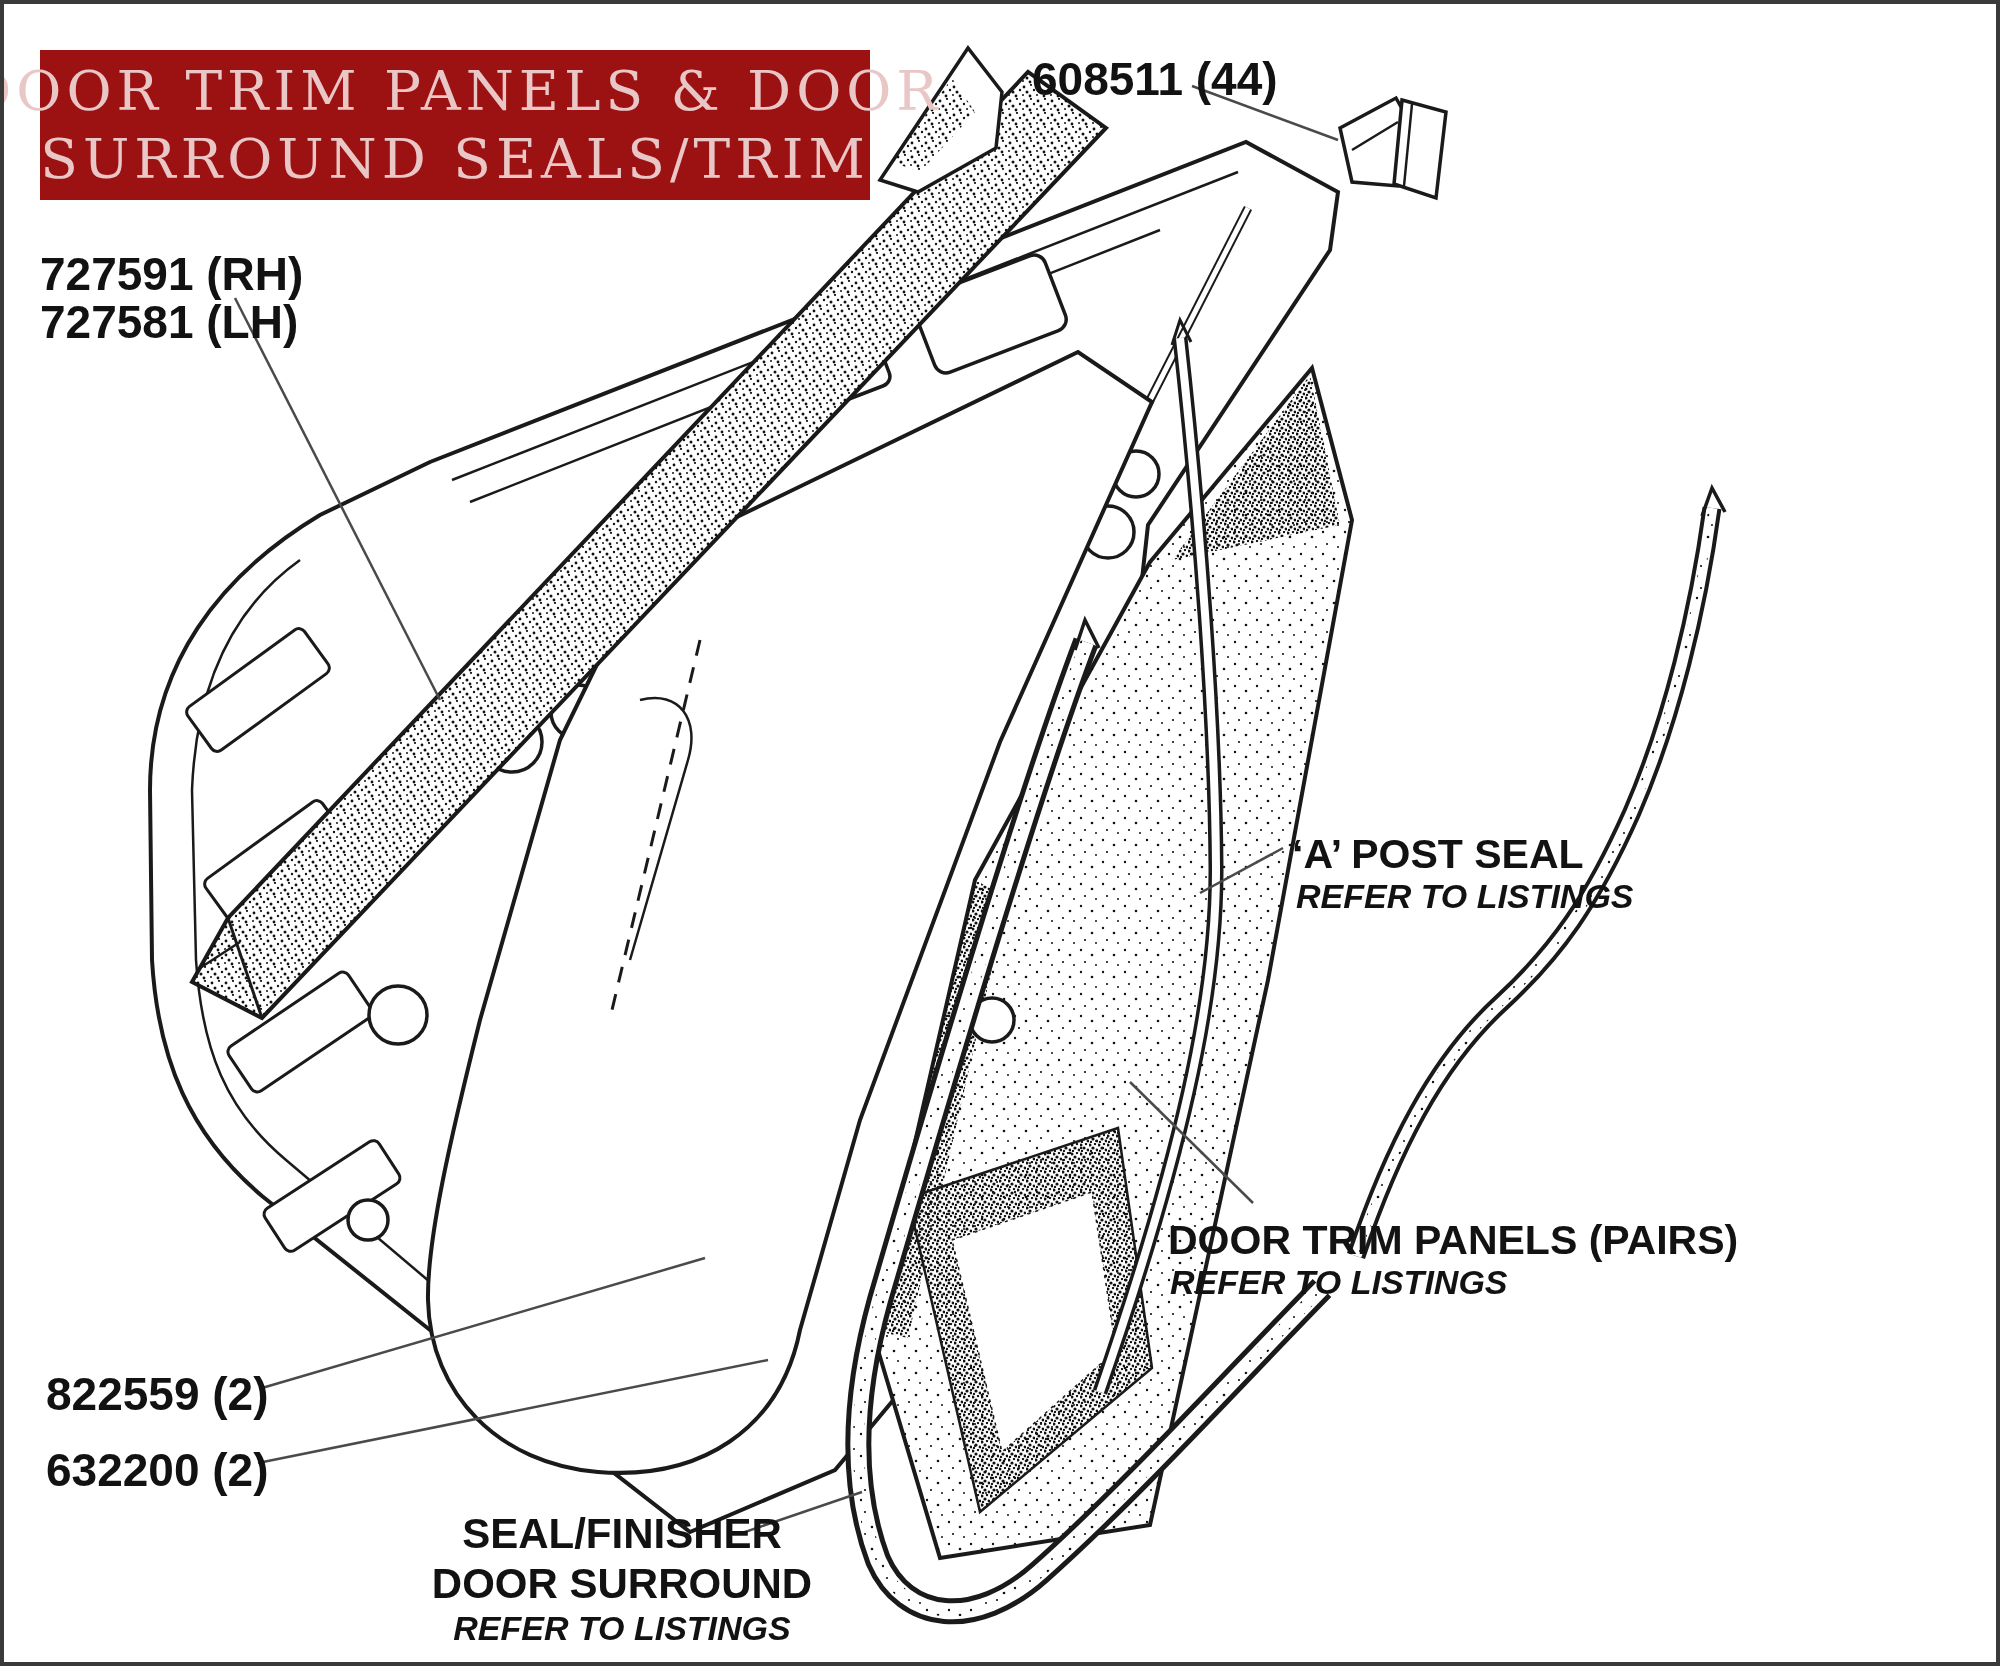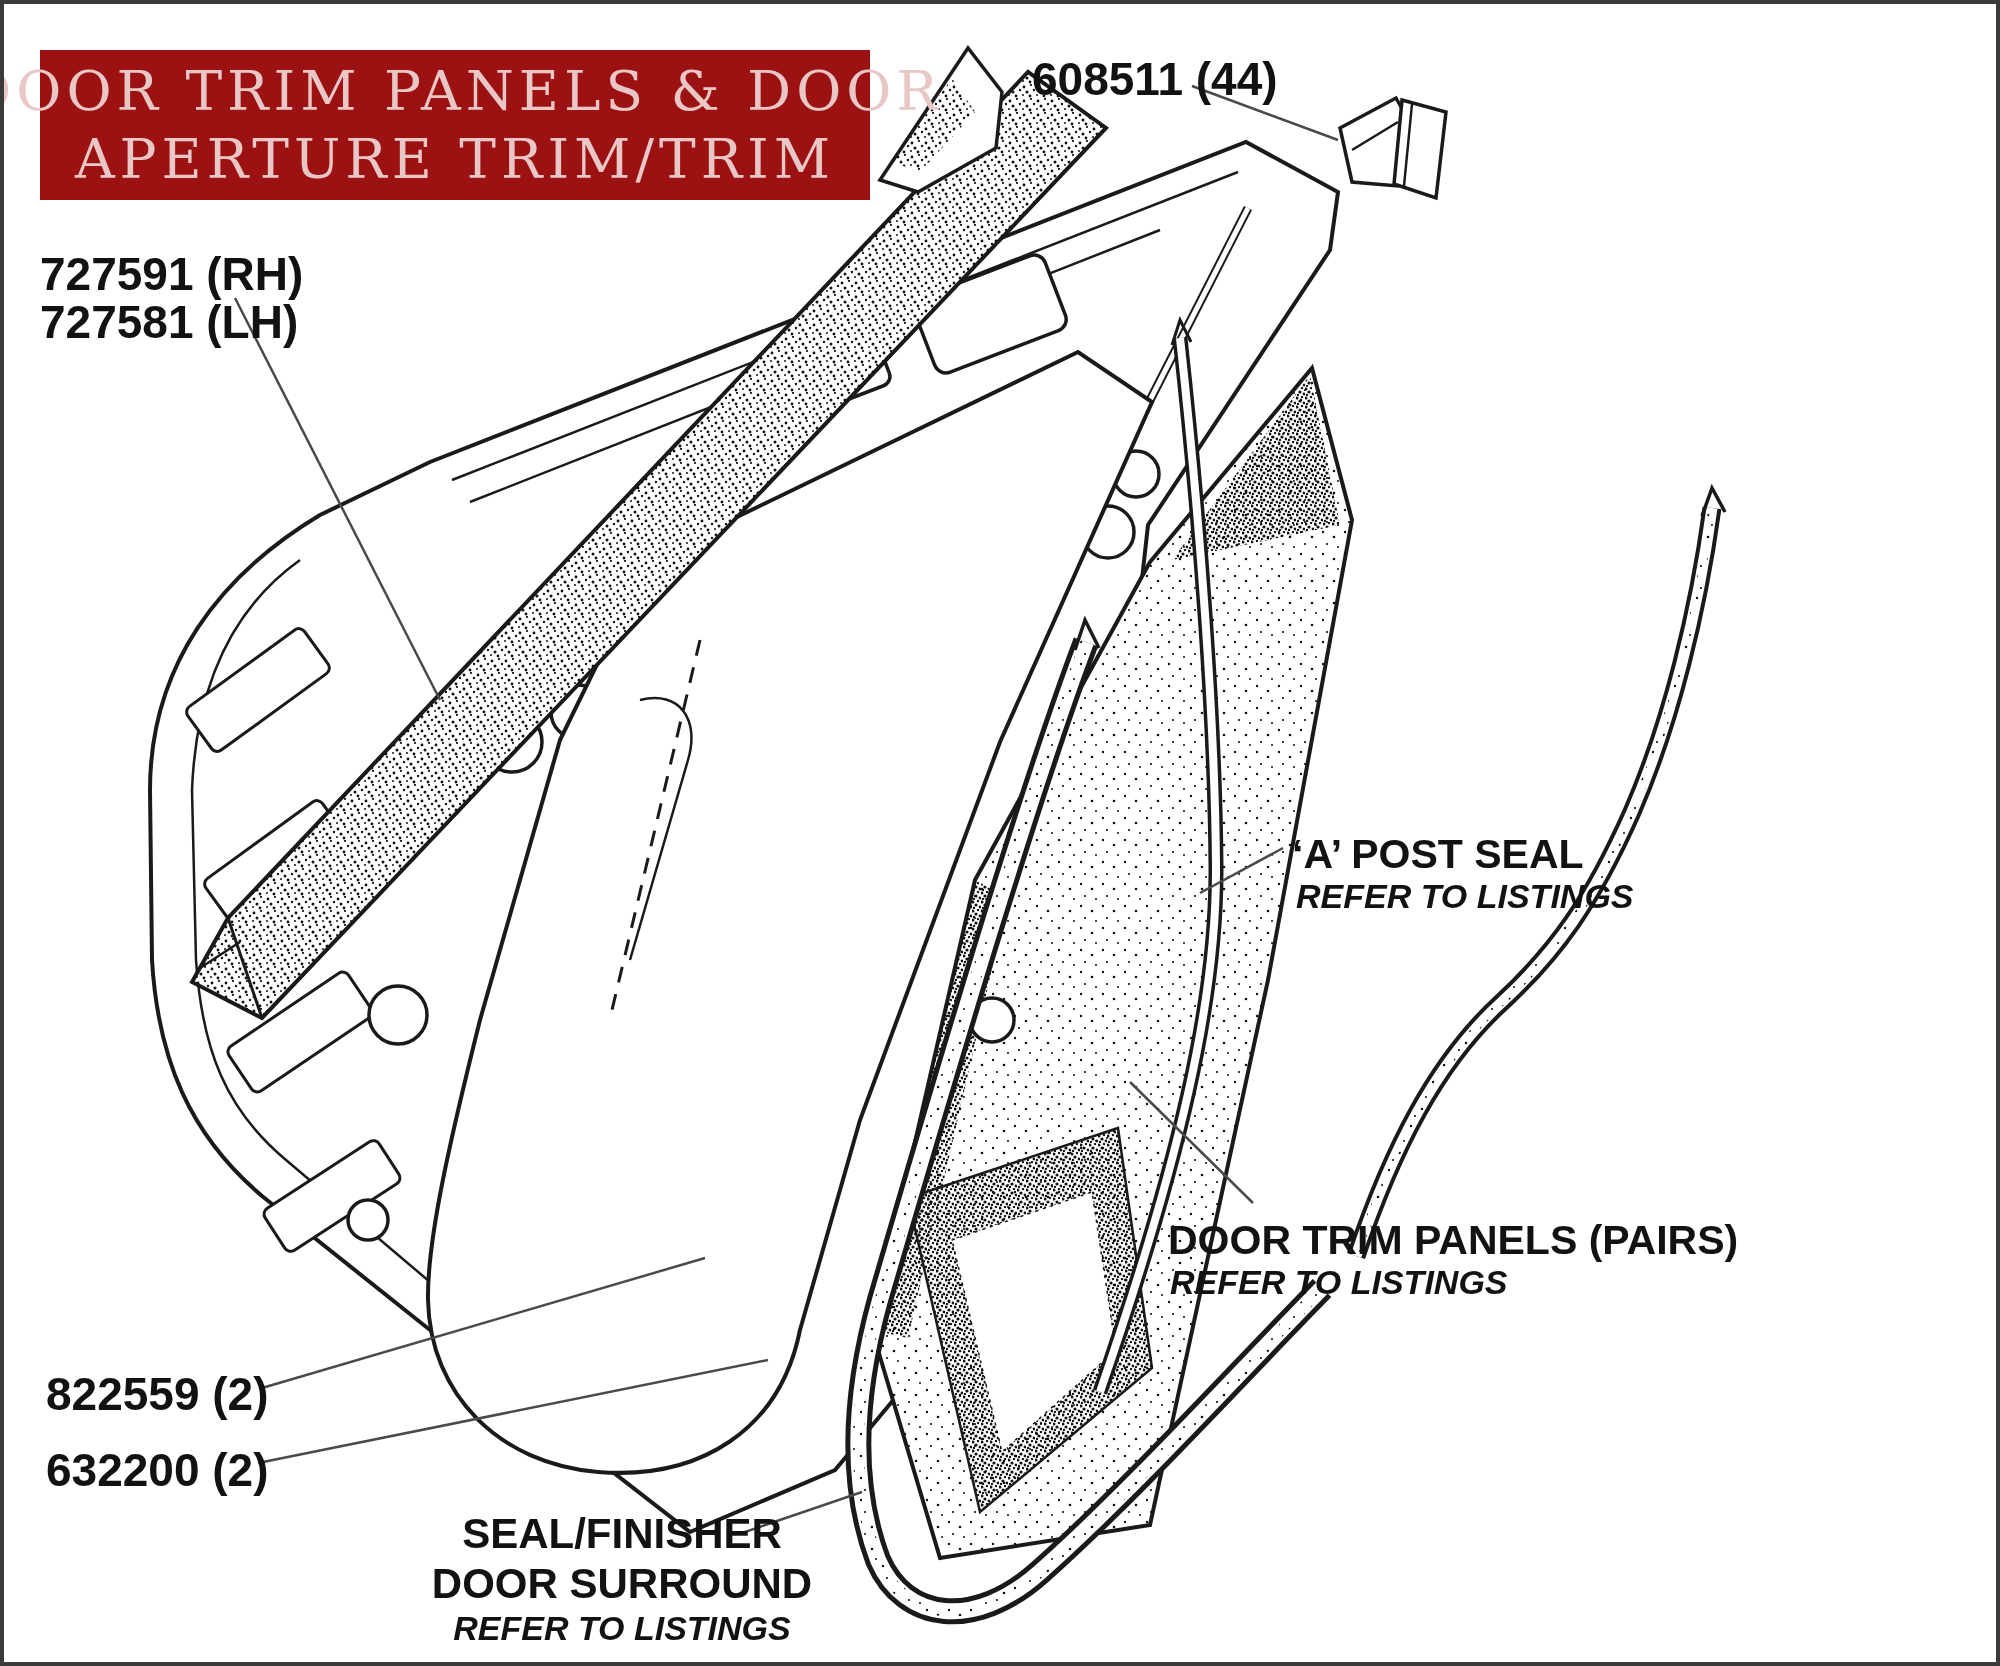--- a/index.html
+++ b/index.html
@@ -165,17 +165,17 @@
       <text x="46" y="1410" font-size="46">822559 (2)</text>
       <text x="46" y="1486" font-size="46">632200 (2)</text>
       <text x="622" y="1548" font-size="42" text-anchor="middle">SEAL/FINISHER</text>
       <text x="622" y="1598" font-size="42" text-anchor="middle">DOOR SURROUND</text>
       <text class="note" x="622" y="1640" font-size="34" text-anchor="middle">REFER TO LISTINGS</text>
     </g>
   </svg>
 
   <div id="banner" style="background: rgb(156, 17, 18); color: rgb(234, 199, 199);">
     <span>DOOR TRIM PANELS &amp; DOOR</span>
-    <span>APERTURE TRIM/TRIM</span>
+    <span>SURROUND SEALS/TRIM</span>
   </div>
 
   <div id="frame"></div>
 </div>
 
 </body></html>

